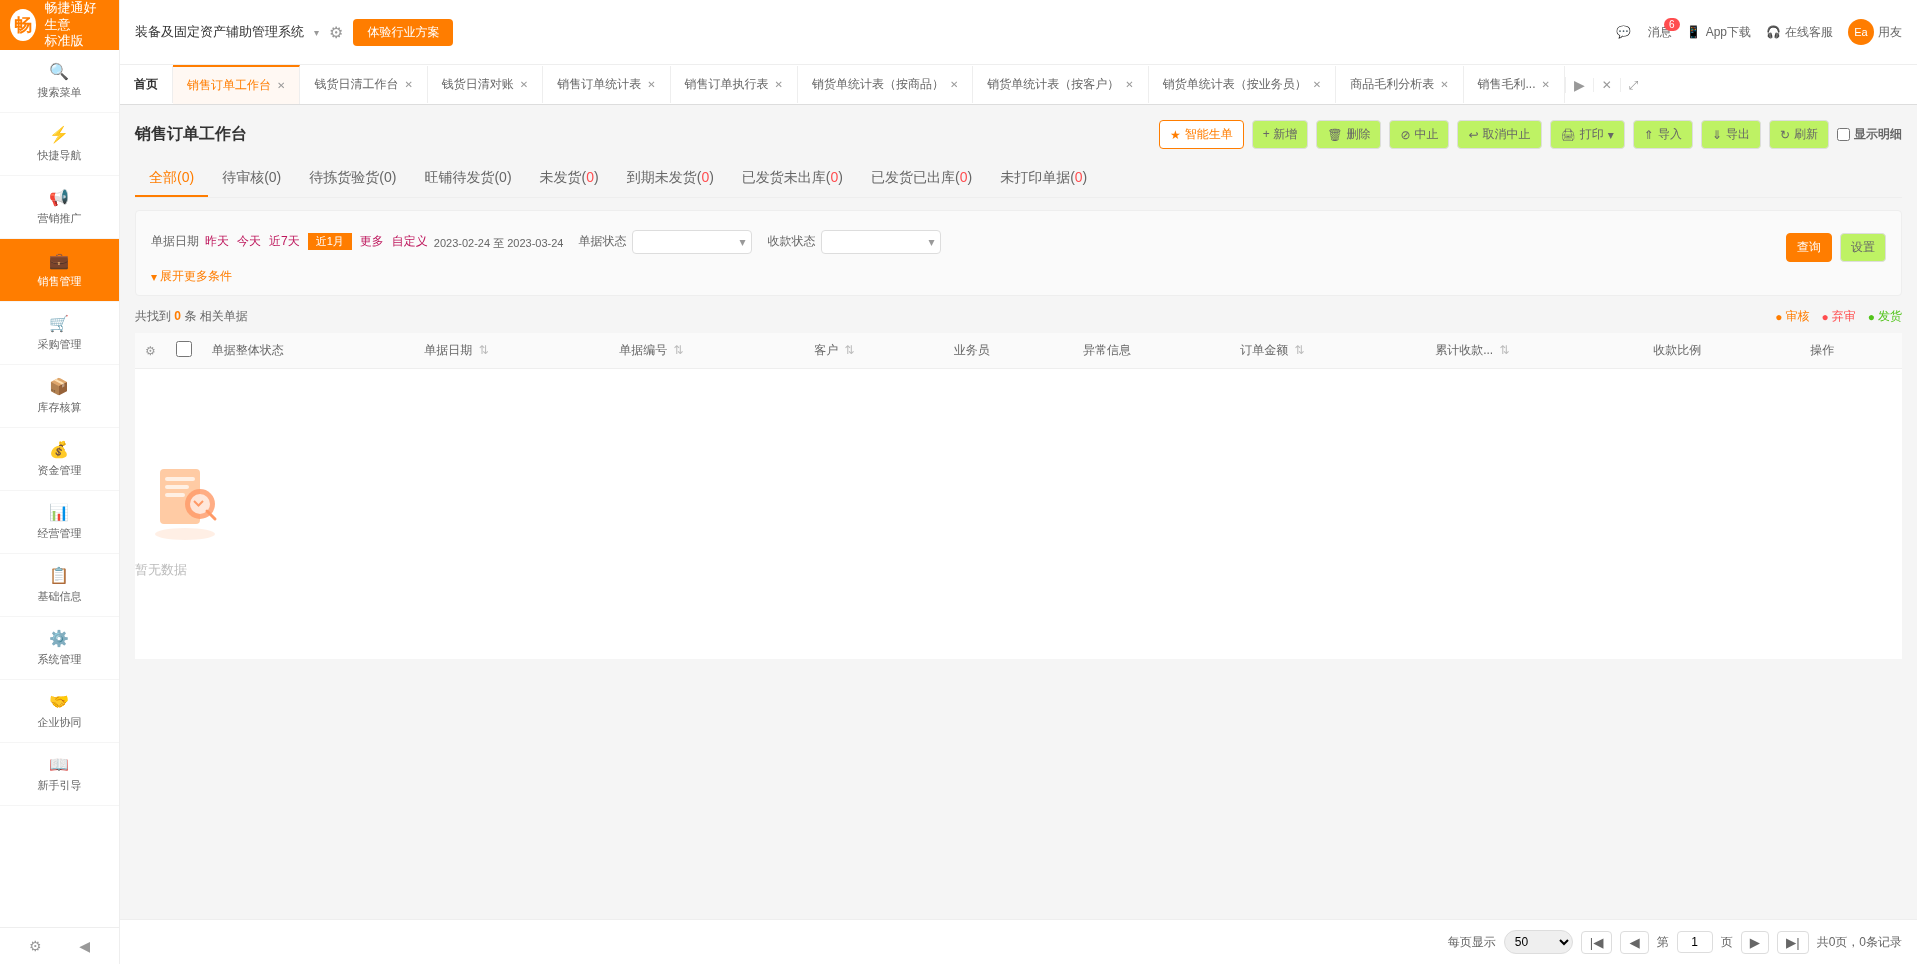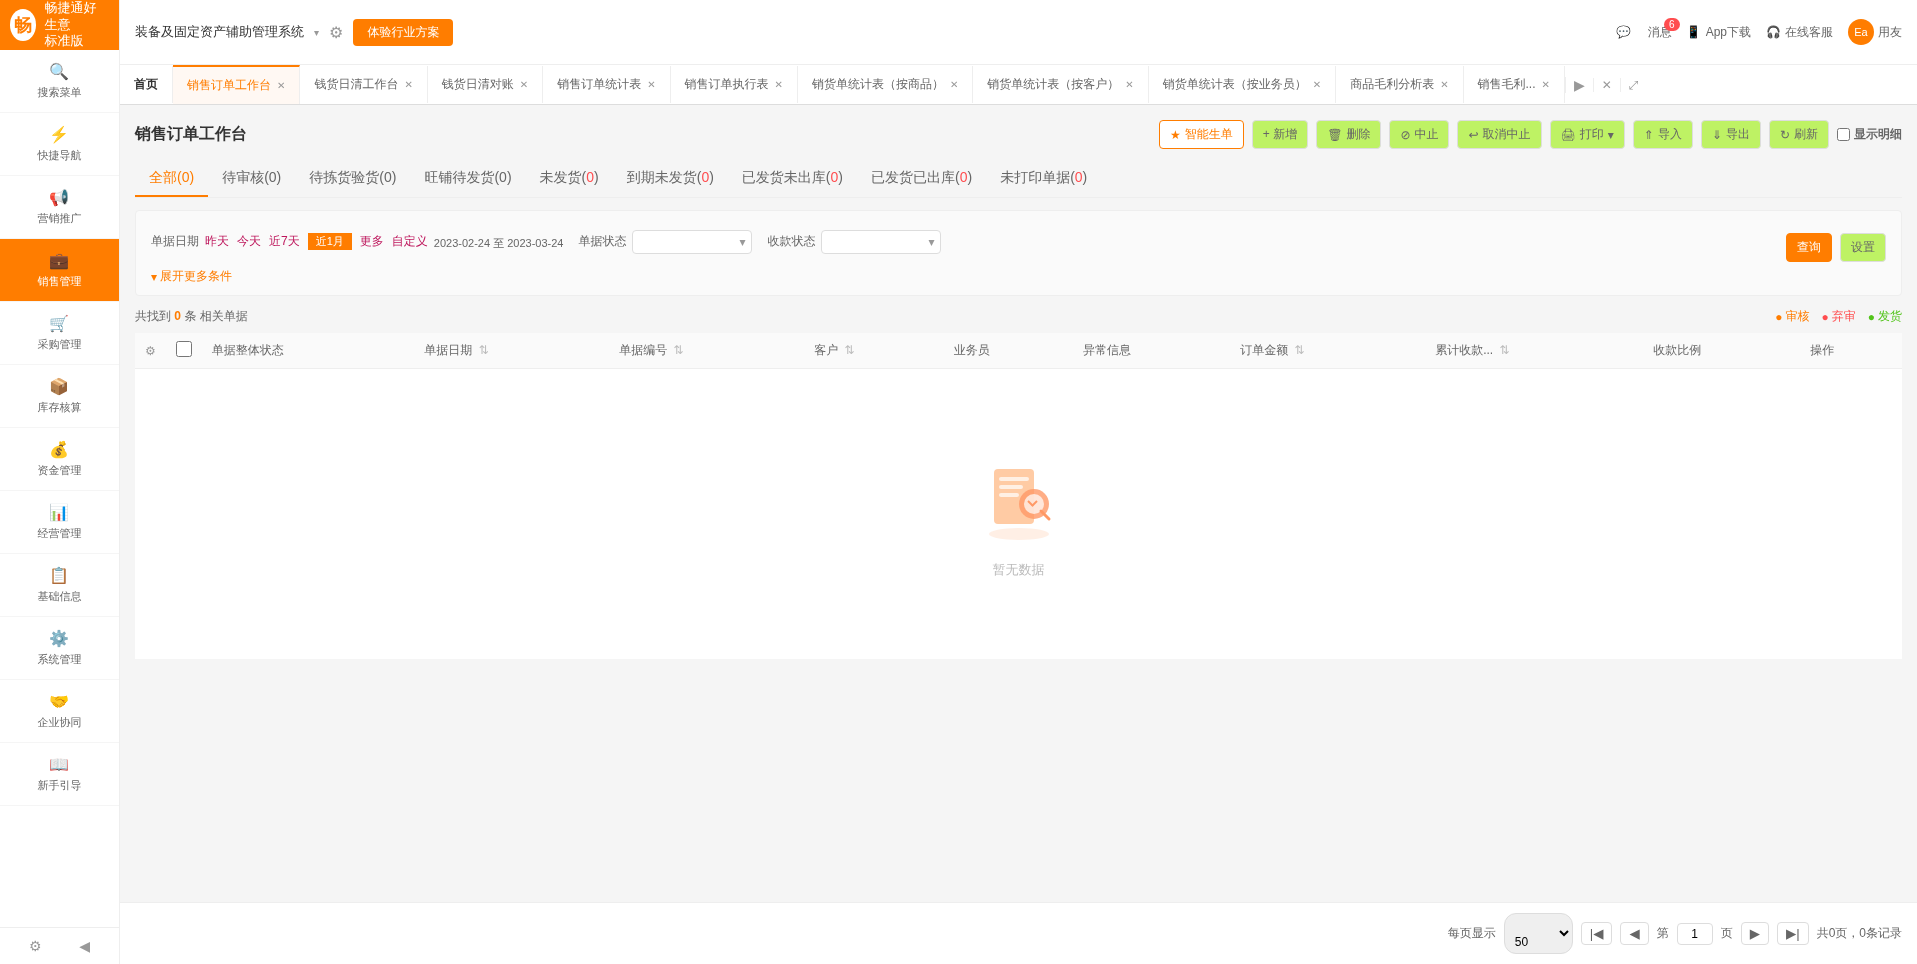--- a/index.html
+++ b/index.html
@@ -79,27 +79,27 @@
 
     table { width: 100%; border-collapse: collapse; background: #fff; }
     thead tr { background: #fafafa; }
     th { padding: 8px 10px; text-align: left; border-bottom: 1px solid #eee; color: #666; font-weight: normal; font-size: 12px; white-space: nowrap; }
     td { padding: 8px 10px; border-bottom: 1px solid #eee; font-size: 12px; color: #333; }
     .sort-icon { color: #bbb; margin-left: 3px; }
     .table-checkbox { width: 16px; height: 16px; cursor: pointer; }
     .settings-col { color: #999; cursor: pointer; }
 
     
-    .empty-state { display: flex; flex-direction: column; align-items: center; justify-content: center; padding: 80px 0; color: #999; }
+    .empty-state { display: flex; flex-direction: column; align-items: flex-start; justify-content: center; padding: 80px 0; color: #999; }
     .empty-icon { width: 100px; height: 100px; margin-bottom: 12px; }
     .empty-text { font-size: 13px; color: #bbb; }
 
     
     .pagination { display: flex; align-items: center; justify-content: flex-end; padding: 10px 15px; background: #fff; border-top: 1px solid #eee; gap: 8px; font-size: 12px; color: #666; }
-    .page-size-select { border: 1px solid #ddd; border-radius: 12px; padding: 20px 20px 3px 6px; font-size: 12px; }
+    .page-size-select { border: 1px solid #ddd; border-radius: 12px; padding: 3px 20px 3px 6px; font-size: 12px; }
     .page-btn { border: 1px solid #ddd; background: #fff; padding: 3px 8px; border-radius: 4px; cursor: pointer; color: #666; }
     .page-btn:disabled { color: #ccc; cursor: not-allowed; }
     .page-input { border: 1px solid #ddd; border-radius: 4px; padding: 3px 6px; width: 36px; text-align: center; font-size: 12px; }
 
     
     ::-webkit-scrollbar { width: 6px; height: 6px; }
     ::-webkit-scrollbar-track { background: #f1f1f1; }
     ::-webkit-scrollbar-thumb { background: #ccc; border-radius: 3px; }
   </style>
 </head>

